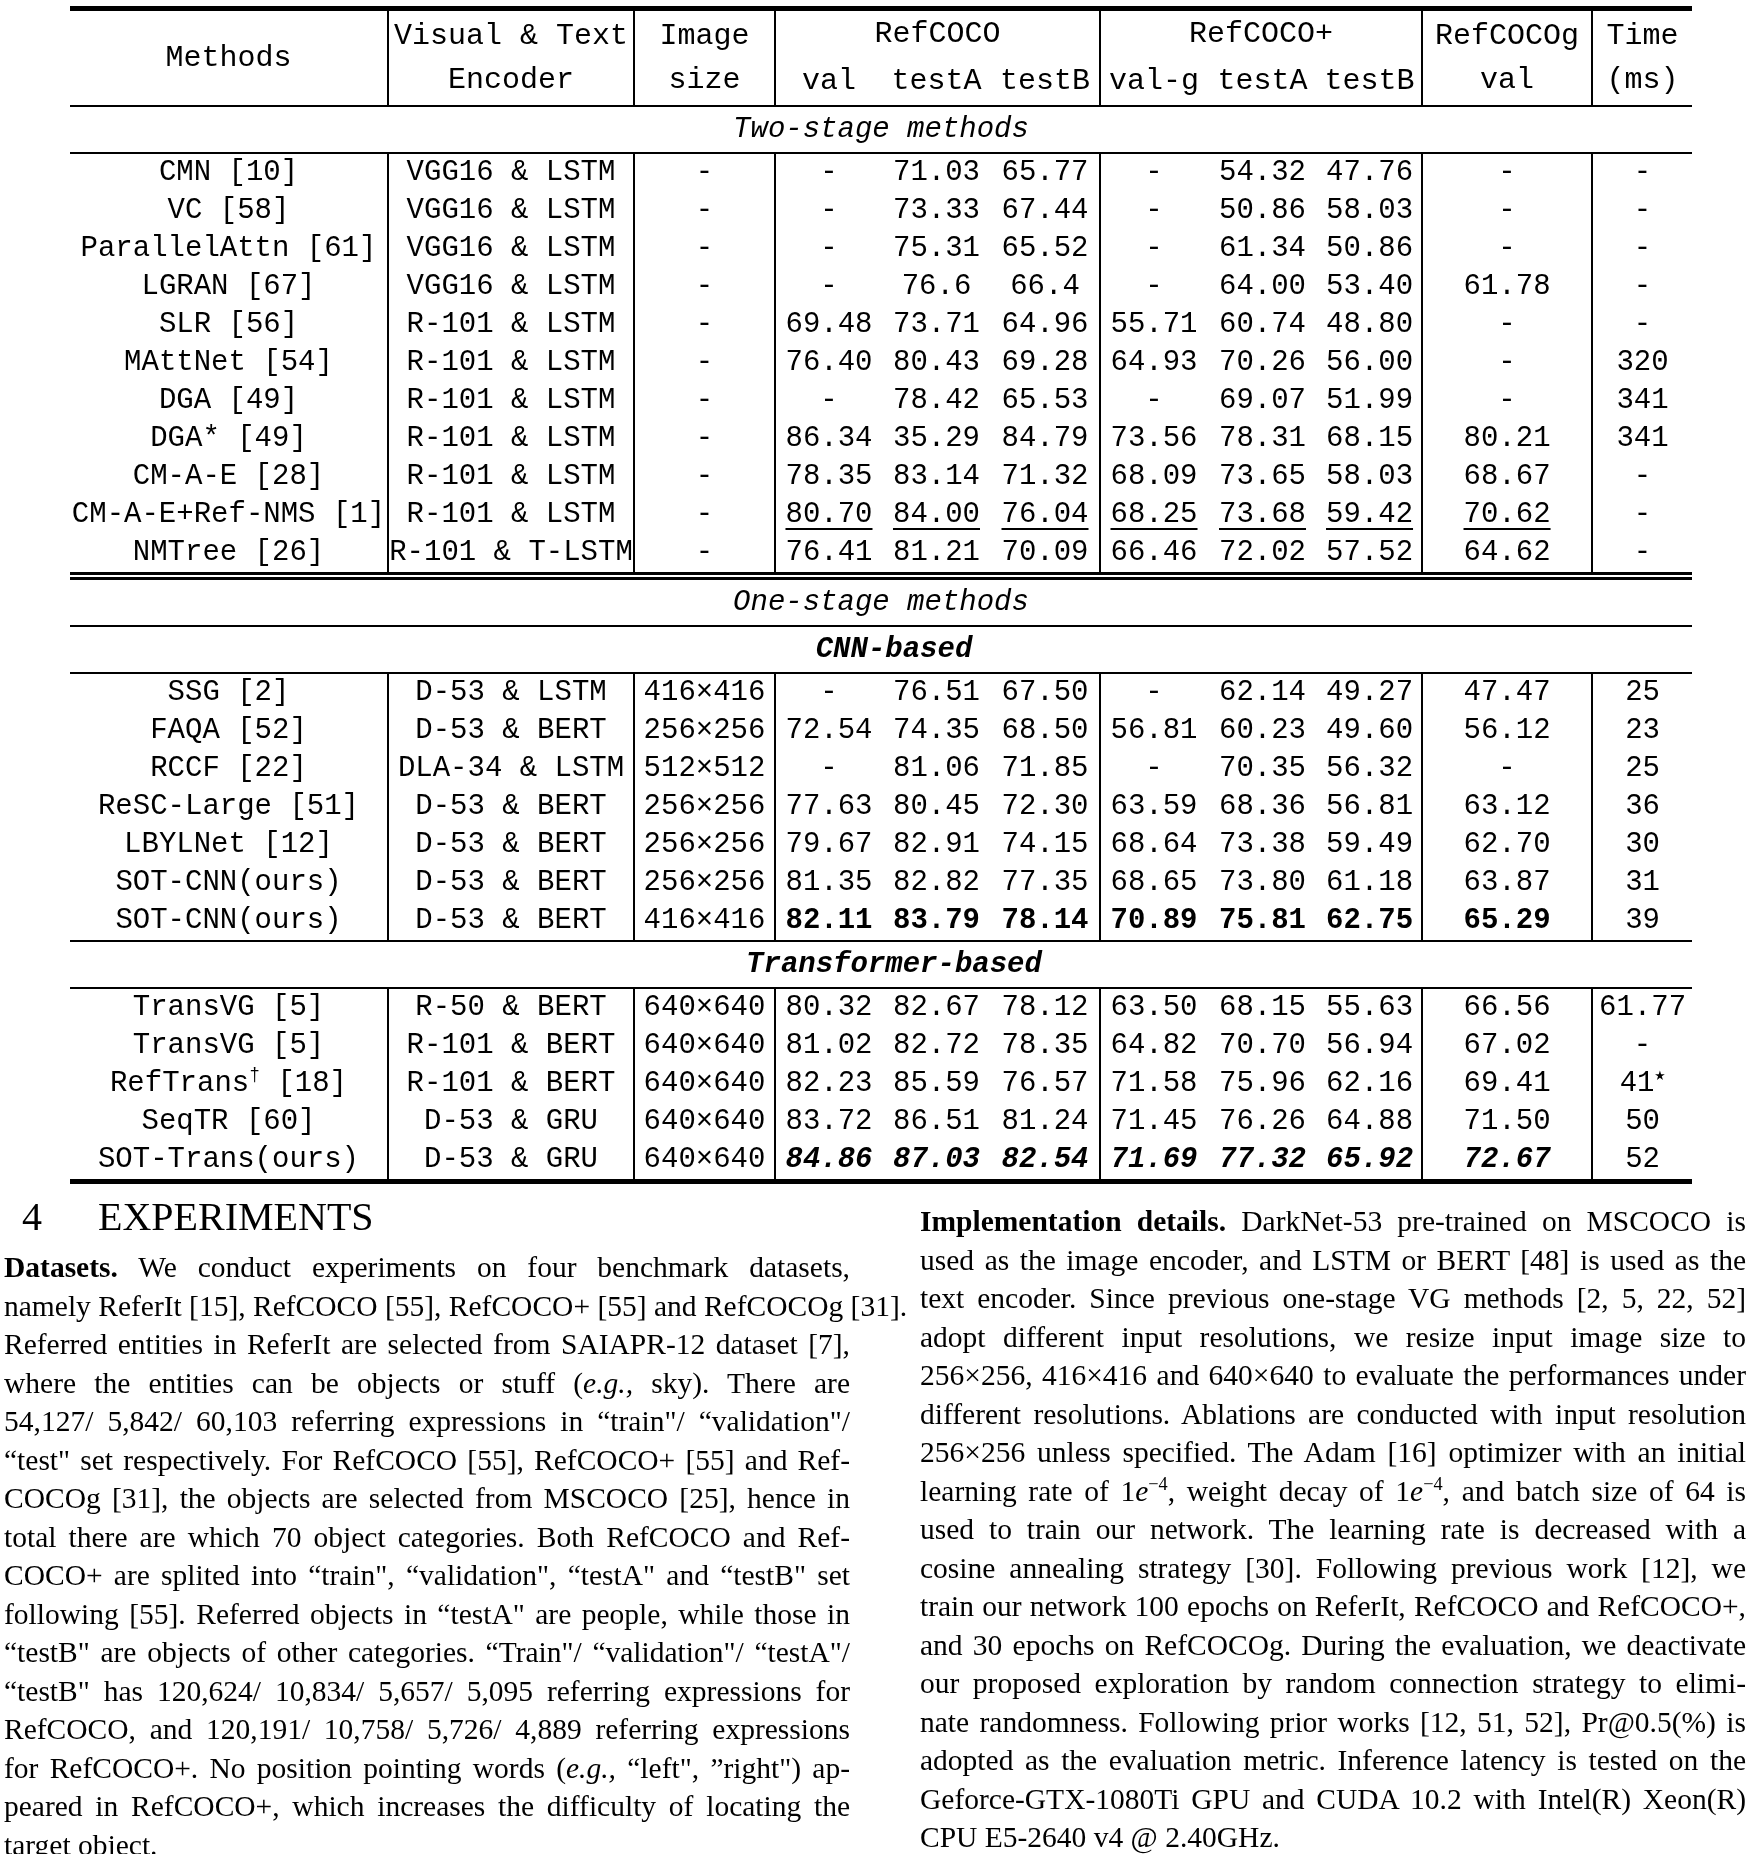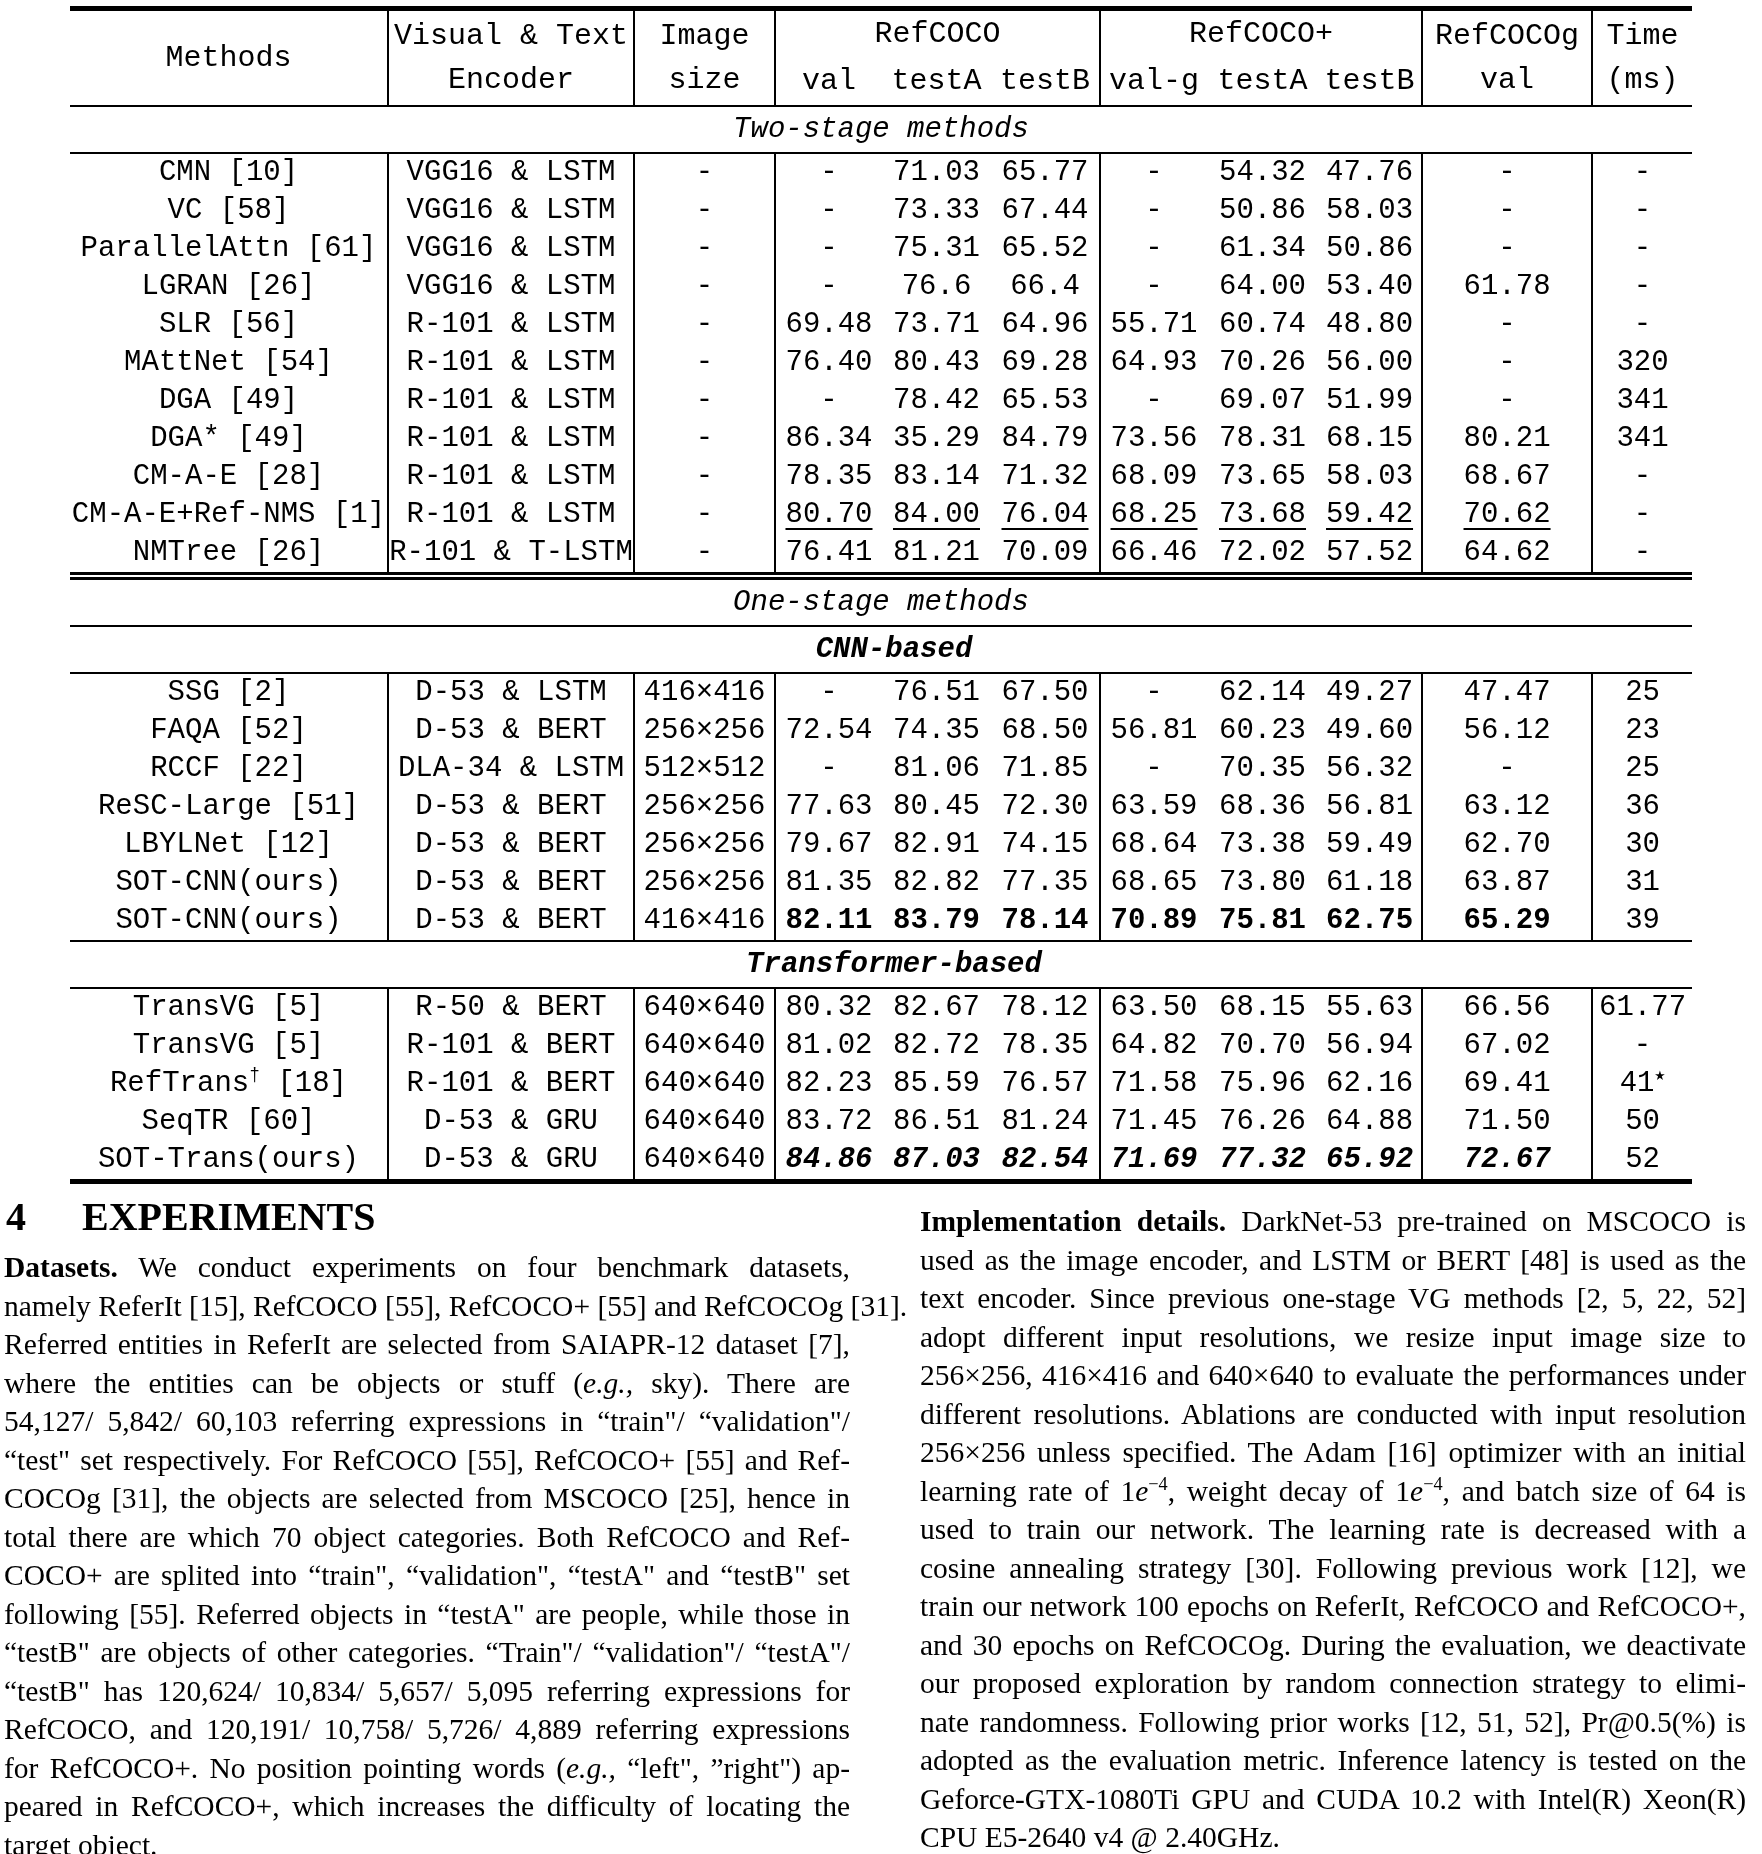--- a/index.html
+++ b/index.html
@@ -20,21 +20,21 @@
   tr.sec.dbl td{border-top:8px double #000;}
   tr.sub td{height:45px;line-height:45px;text-align:center;padding-left:26px;
     font-weight:bold;font-style:italic;border-bottom:2.5px solid #000;}
   tr.sub.topline td{border-top:2.5px solid #000;}
   .em-u{text-decoration:underline;text-decoration-thickness:2px;text-underline-offset:6px;}
   .em-b{font-weight:bold;}
   .em-bi{font-weight:bold;font-style:italic;}
   table.results sup{font-size:0.62em;line-height:0;}
 
   
-  .sec-heading{position:absolute;left:6px;top:1193px;font-size:40px;font-weight:bold;white-space:nowrap;}
+  .sec-heading{position:absolute;left:22px;top:1193px;font-size:40px;font-weight:normal;white-space:nowrap;}
   .sec-heading .num{display:inline-block;}
   .sec-heading .ttl{display:inline-block;margin-left:46px;}
   .col{position:absolute;font-size:29.5px;}
   .col .line{line-height:38.5px;text-align:justify;text-align-last:justify;white-space:nowrap;}
   .col .line.last{text-align-last:left;}
   #left-col{left:4px;top:1248px;width:846px;}
   #right-col{left:920px;top:1202px;width:826px;}
   .line sup{font-size:0.62em;line-height:0;}
 </style>
 </head>
@@ -121,21 +121,21 @@
           <td class="">-</td>
           <td class="">75.31</td>
           <td class="vr">65.52</td>
           <td class="">-</td>
           <td class="">61.34</td>
           <td class="vr">50.86</td>
           <td class="vr">-</td>
           <td class="">-</td>
         </tr>
         <tr>
-          <td class="vr">LGRAN [26]</td>
+          <td class="vr">LGRAN [67]</td>
           <td class="vr">VGG16 &amp; LSTM</td>
           <td class="vr">-</td>
           <td class="">-</td>
           <td class="">76.6</td>
           <td class="vr">66.4</td>
           <td class="">-</td>
           <td class="">64.00</td>
           <td class="vr">53.40</td>
           <td class="vr">61.78</td>
           <td class="">-</td>

